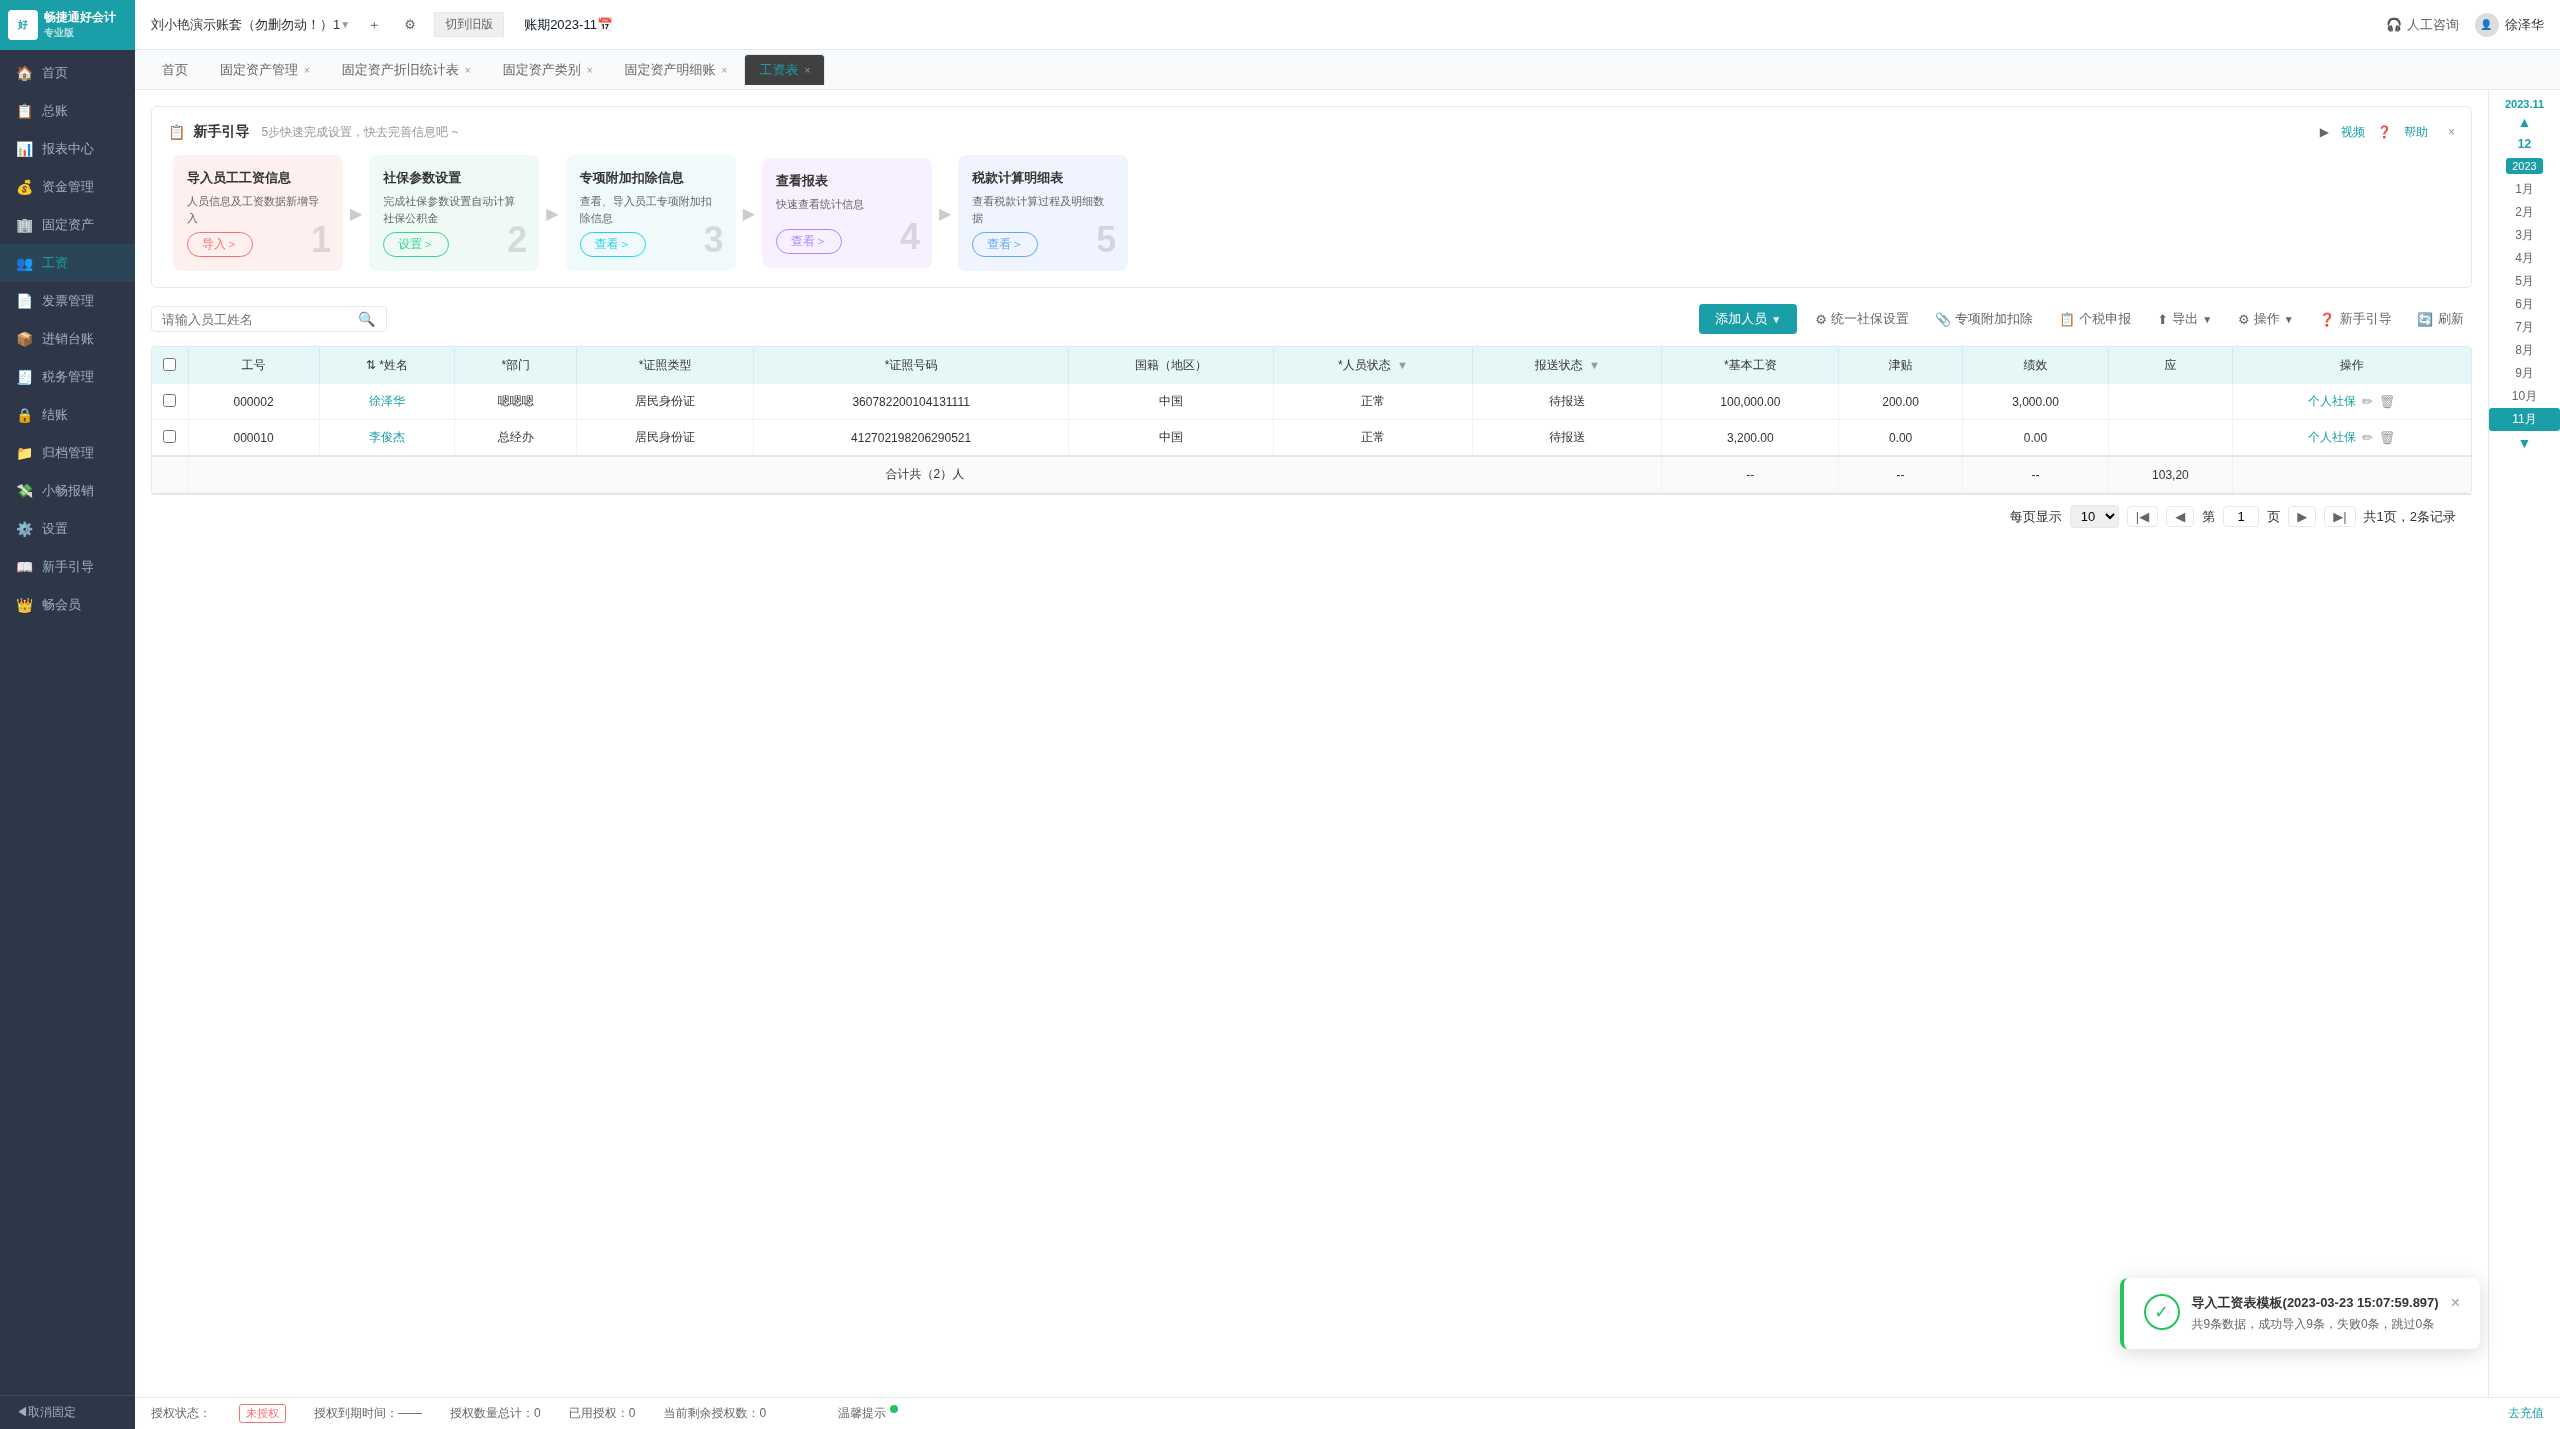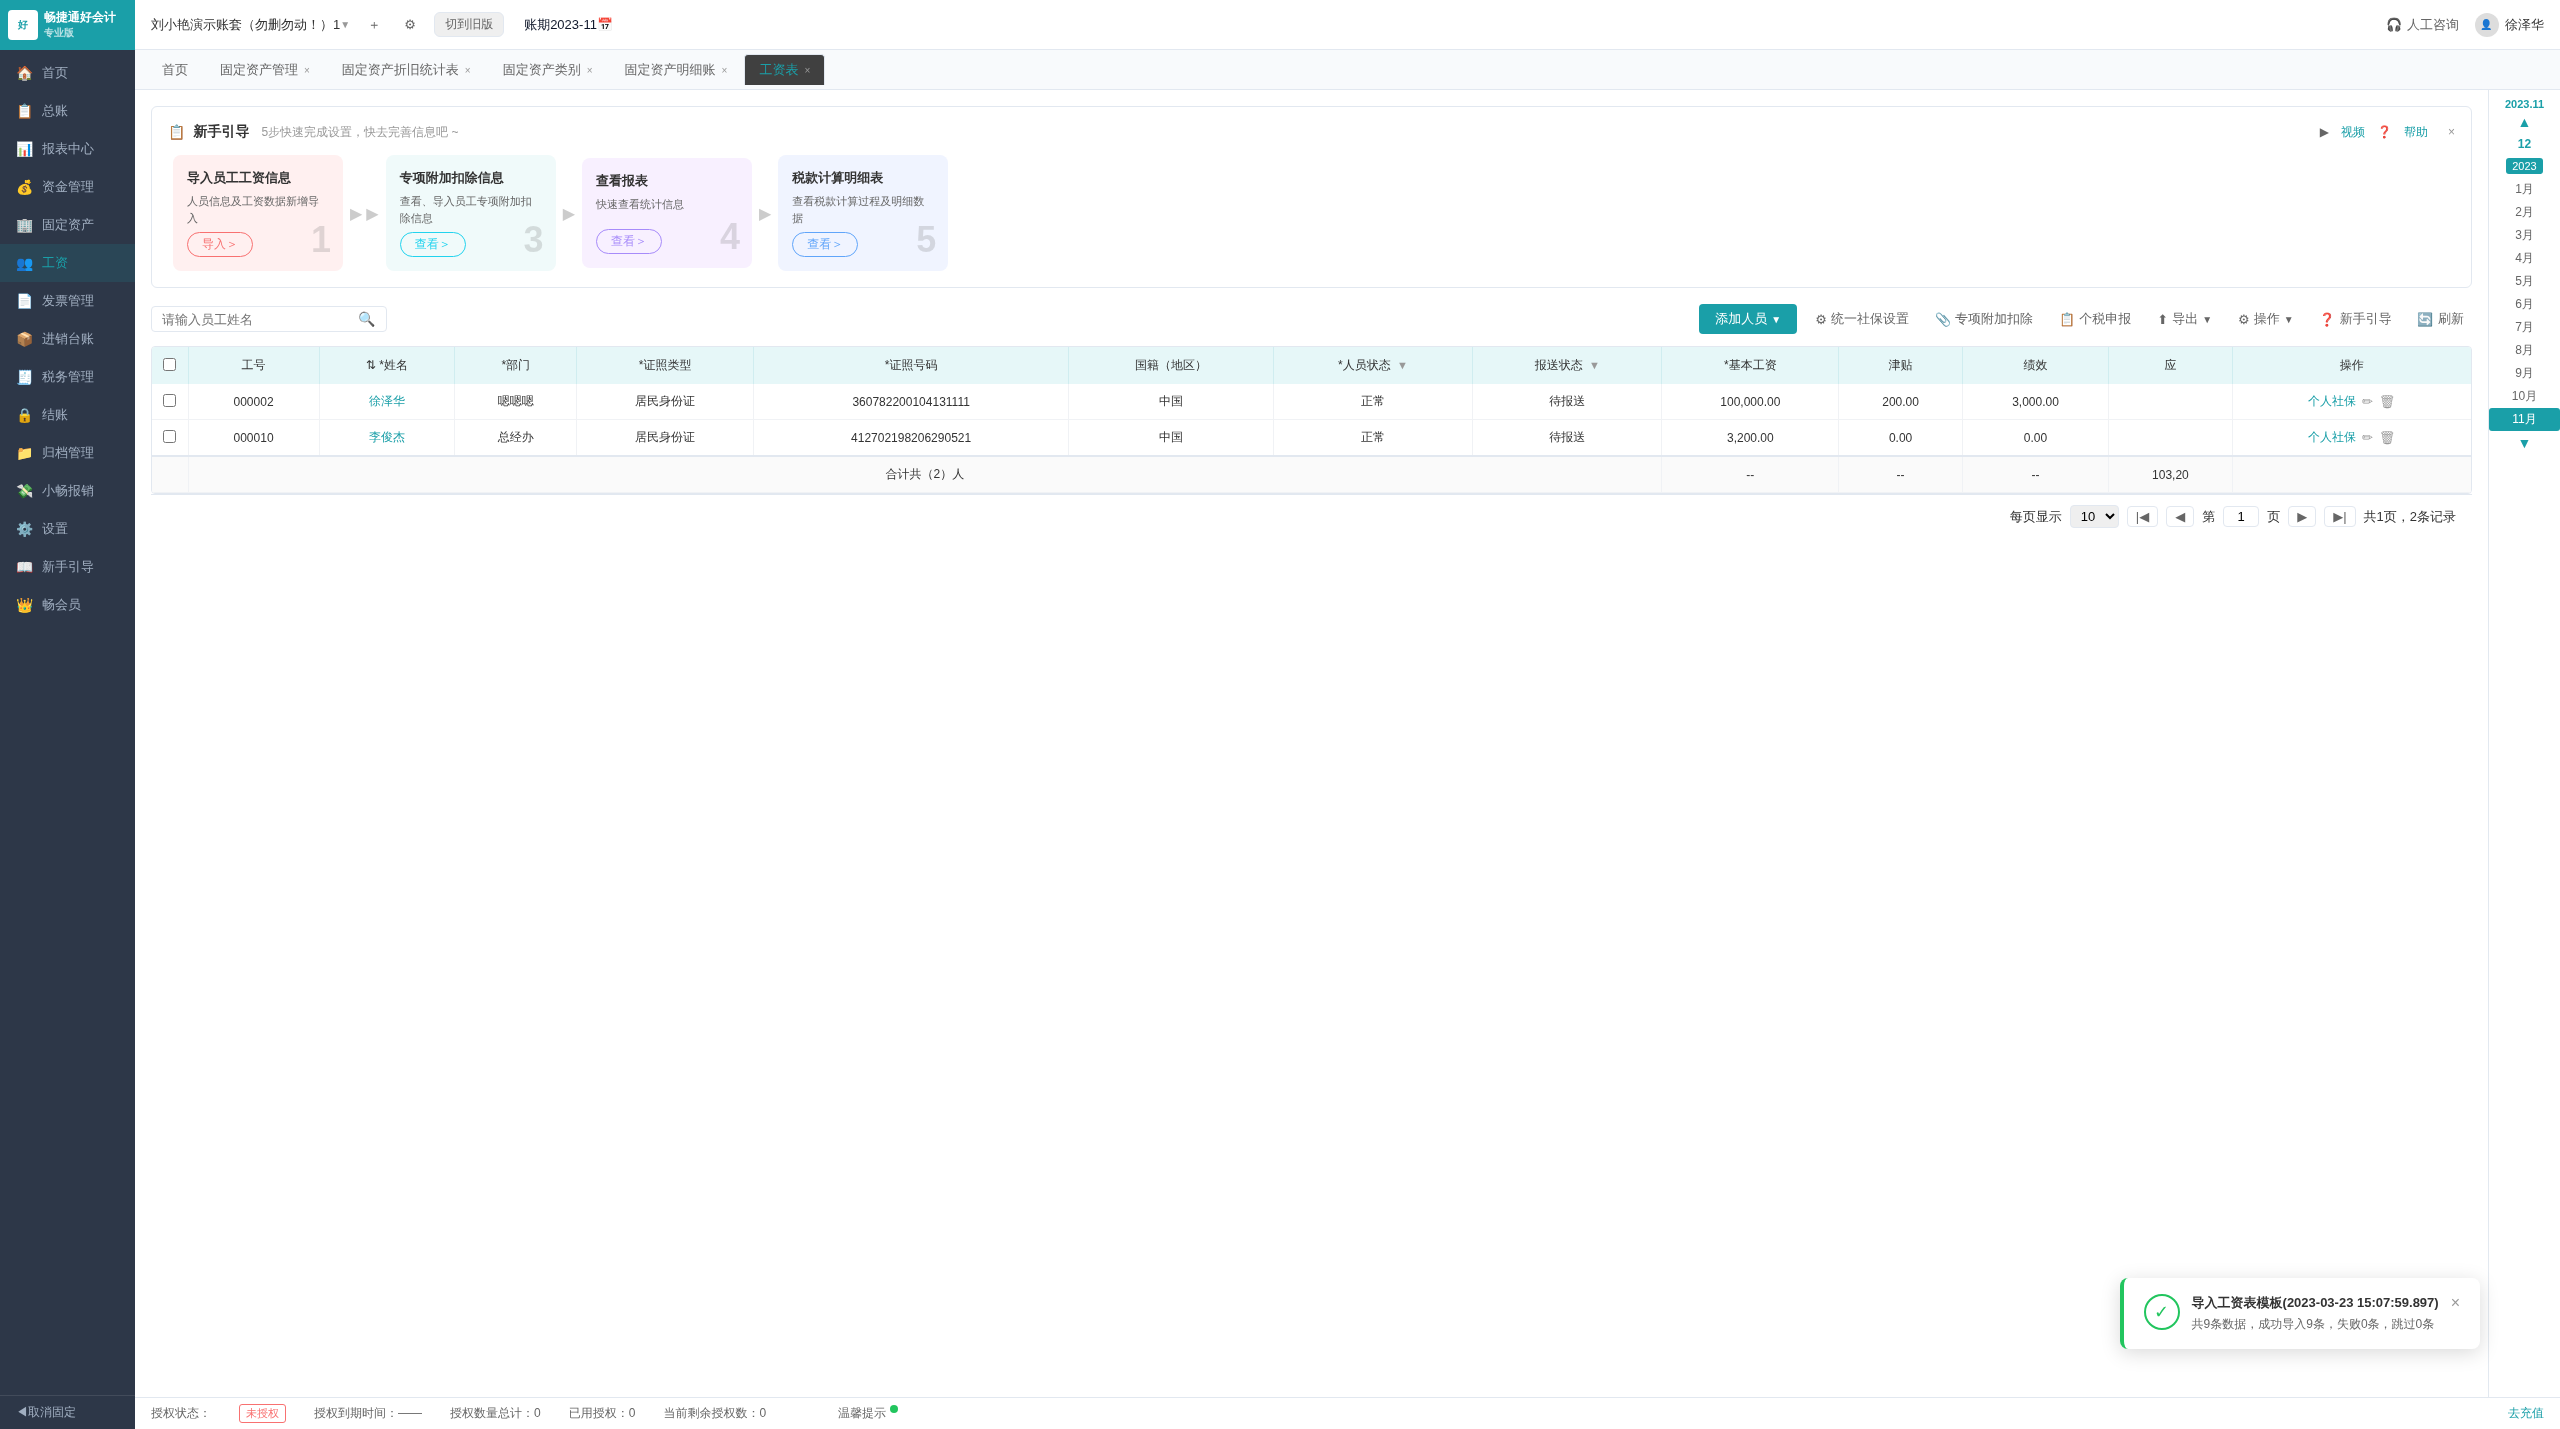--- a/index.html
+++ b/index.html
@@ -19,21 +19,21 @@
     .cancel-fixed { color: #a0aec0; font-size: 12px; cursor: pointer; display: flex; align-items: center; gap: 4px; }
 
     
     .main { flex: 1; display: flex; flex-direction: column; overflow: hidden; }
 
     
     .topbar { background: white; height: 50px; display: flex; align-items: center; padding: 0 16px; border-bottom: 1px solid #e2e8f0; gap: 12px; flex-shrink: 0; }
     .topbar-account { display: flex; align-items: center; font-size: 13px; color: #333; justify-content: space-between; }
     .topbar-account .dropdown-arrow { color: #999; font-size: 10px; }
     .topbar-icon-btn { width: 24px; height: 24px; display: flex; align-items: center; justify-content: center; cursor: pointer; color: #666; }
-    .topbar-version-btn { border: 1px solid #e2e8f0; border-radius: 6px; padding: 3px 10px; font-size: 12px; color: #666; cursor: pointer; }
+    .topbar-version-btn { border: 1px solid #e2e8f0; border-radius: 0; padding: 3px 10px; font-size: 12px; color: #666; cursor: pointer; }
     .topbar-period { display: flex; align-items: center; font-size: 13px; color: #0f172a; margin-left: 8px; }
     .topbar-right { margin-left: auto; display: flex; align-items: center; gap: 16px; }
     .support-btn { display: flex; align-items: center; gap: 4px; color: #666; font-size: 13px; cursor: pointer; }
     .user-info { display: flex; align-items: center; gap: 6px; color: #333; font-size: 13px; cursor: pointer; }
     .user-avatar { width: 24px; height: 24px; border-radius: 50%; background: #ddd; display: flex; align-items: center; justify-content: center; font-size: 10px; }
 
     
     .tabbar { background: #f8fafc; border-bottom: 1px solid #e2e8f0; display: flex; align-items: center; padding: 0 12px; height: 40px; flex-shrink: 0; gap: 2px; }
     .tab { display: flex; align-items: center; gap: 6px; padding: 6px 14px; border-radius: 4px 4px 0 0; font-size: 13px; cursor: pointer; color: #666; border: 1px solid transparent; border-bottom: none; }
     .tab.active { background: #404040; border-color: #e2e8f0; color: #1a9fa8; font-weight: 500; border-bottom-color: white; }
@@ -288,20 +288,28 @@
           <div class="guide-step">
             <div class="guide-step-card pink">
               <div class="guide-step-title">导入员工工资信息</div>
               <div class="guide-step-desc">人员信息及工资数据新增导入</div>
               <button class="guide-step-btn pink">导入＞</button>
               <span class="guide-step-num">1</span>
             </div>
           </div>
           <div class="guide-arrow">▶</div>
 
+          <div class="guide-step">
+            <div class="guide-step-card green">
+              <div class="guide-step-title">社保参数设置</div>
+              <div class="guide-step-desc">完成社保参数设置自动计算社保公积金</div>
+              <button class="guide-step-btn green">设置＞</button>
+              <span class="guide-step-num">2</span>
+            </div>
+          </div>
           <div class="guide-arrow">▶</div>
 
           <div class="guide-step">
             <div class="guide-step-card cyan">
               <div class="guide-step-title">专项附加扣除信息</div>
               <div class="guide-step-desc">查看、导入员工专项附加扣除信息</div>
               <button class="guide-step-btn cyan">查看＞</button>
               <span class="guide-step-num">3</span>
             </div>
           </div>

